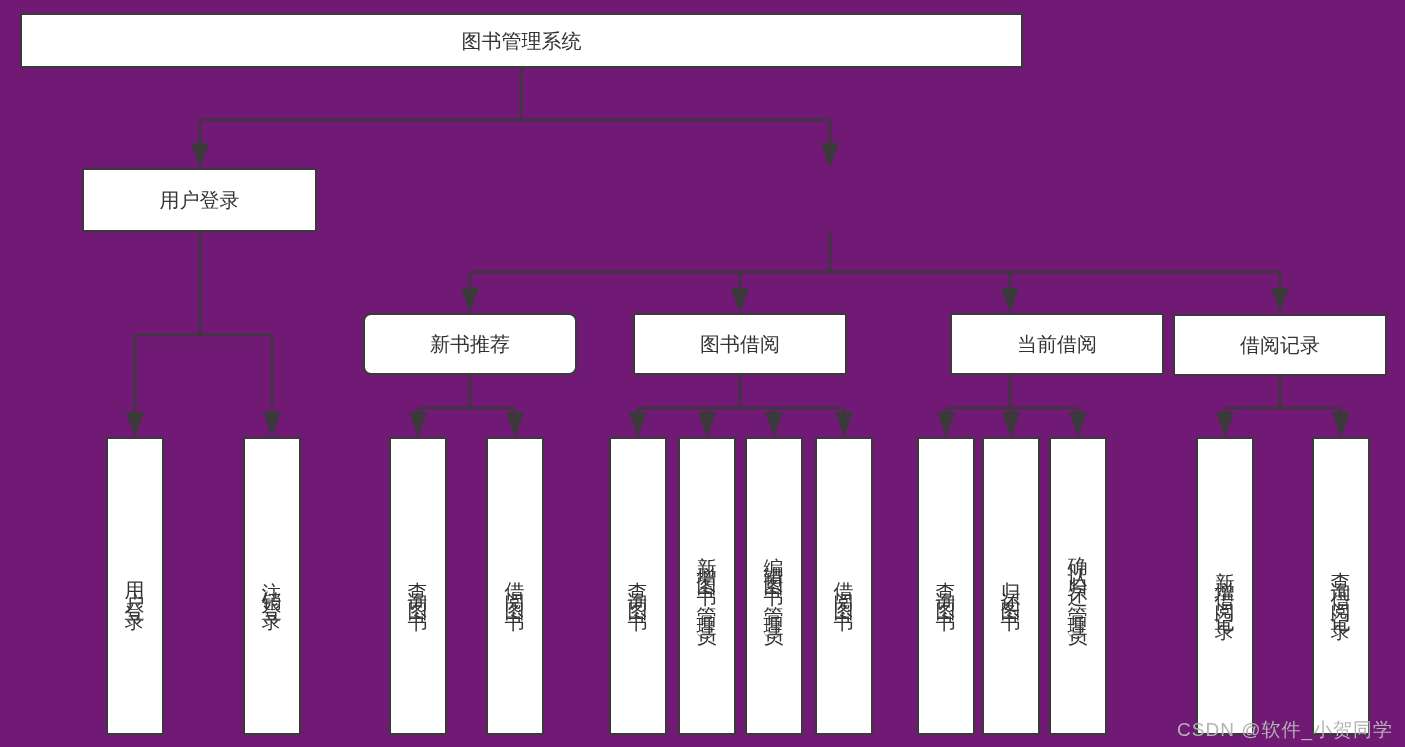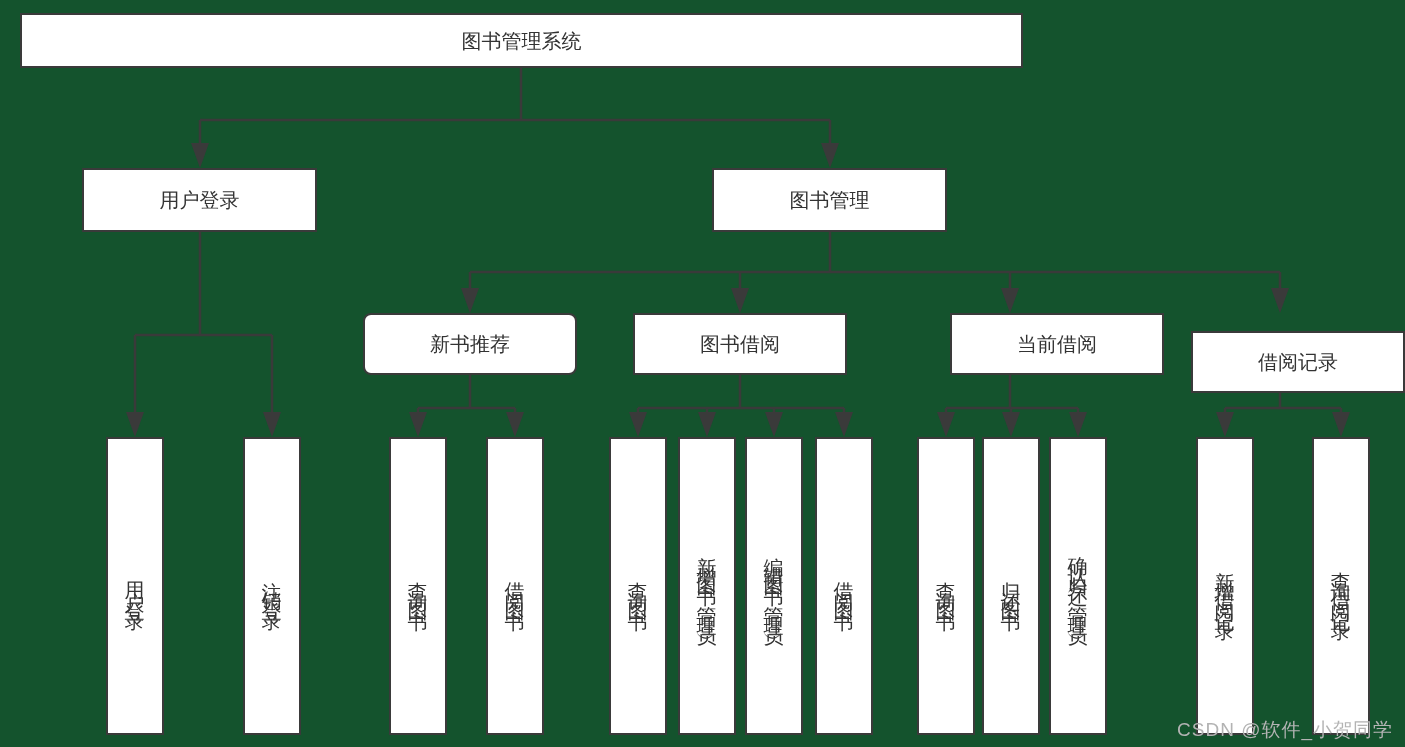--- a/index.html
+++ b/index.html
@@ -1,20 +1,20 @@
 <!DOCTYPE html>
 <html><head>
 <meta charset="utf-8">
 <style>
   html, body { margin: 0; padding: 0; background: #ffffff; }
   .canvas {
     position: relative;
     width: 1405px;
     height: 747px;
-    background: #14532d;
+    background: #701a75;
     font-family: "Liberation Sans", sans-serif;
     overflow: hidden;
   }
   .connector-layer {
     position: absolute;
     left: 0; top: 0;
     width: 1405px; height: 747px;
   }
   .node {
     position: absolute;
@@ -95,34 +95,31 @@
     </g>
   </svg>
 
   <div class="node" style="left:20px; top:13px; width:1003px; height:55px;">
     <span>图书管理系统</span>
   </div>
 
   <div class="node" style="left:82px; top:168px; width:235px; height:64px;">
     <span>用户登录</span>
   </div>
-  <div class="node" style="left:712px; top:168px; width:235px; height:64px;">
-    <span>图书管理</span>
-  </div>
 
   <div class="node" style="left:363px; top:313px; width:214px; height:62px;border-radius:8px;">
     <span>新书推荐</span>
   </div>
   <div class="node" style="left:633px; top:313px; width:214px; height:62px;justify-content:center;">
     <span>图书借阅</span>
   </div>
   <div class="node" style="left:950px; top:313px; width:214px; height:62px;">
     <span>当前借阅</span>
   </div>
-  <div class="node" style="left:1173px; top:331px; width:214px; height:62px;margin-left:18px;">
+  <div class="node" style="left:1173px; top:314px; width:214px; height:62px;">
     <span>借阅记录</span>
   </div>
 
   <div class="node vnode" style="left:106px; top:437px; width:58px; height:298px;">
     <span class="vlabel">用户登录</span>
   </div>
   <div class="node vnode" style="left:243px; top:437px; width:58px; height:298px;">
     <span class="vlabel">注销登录</span>
   </div>
 

